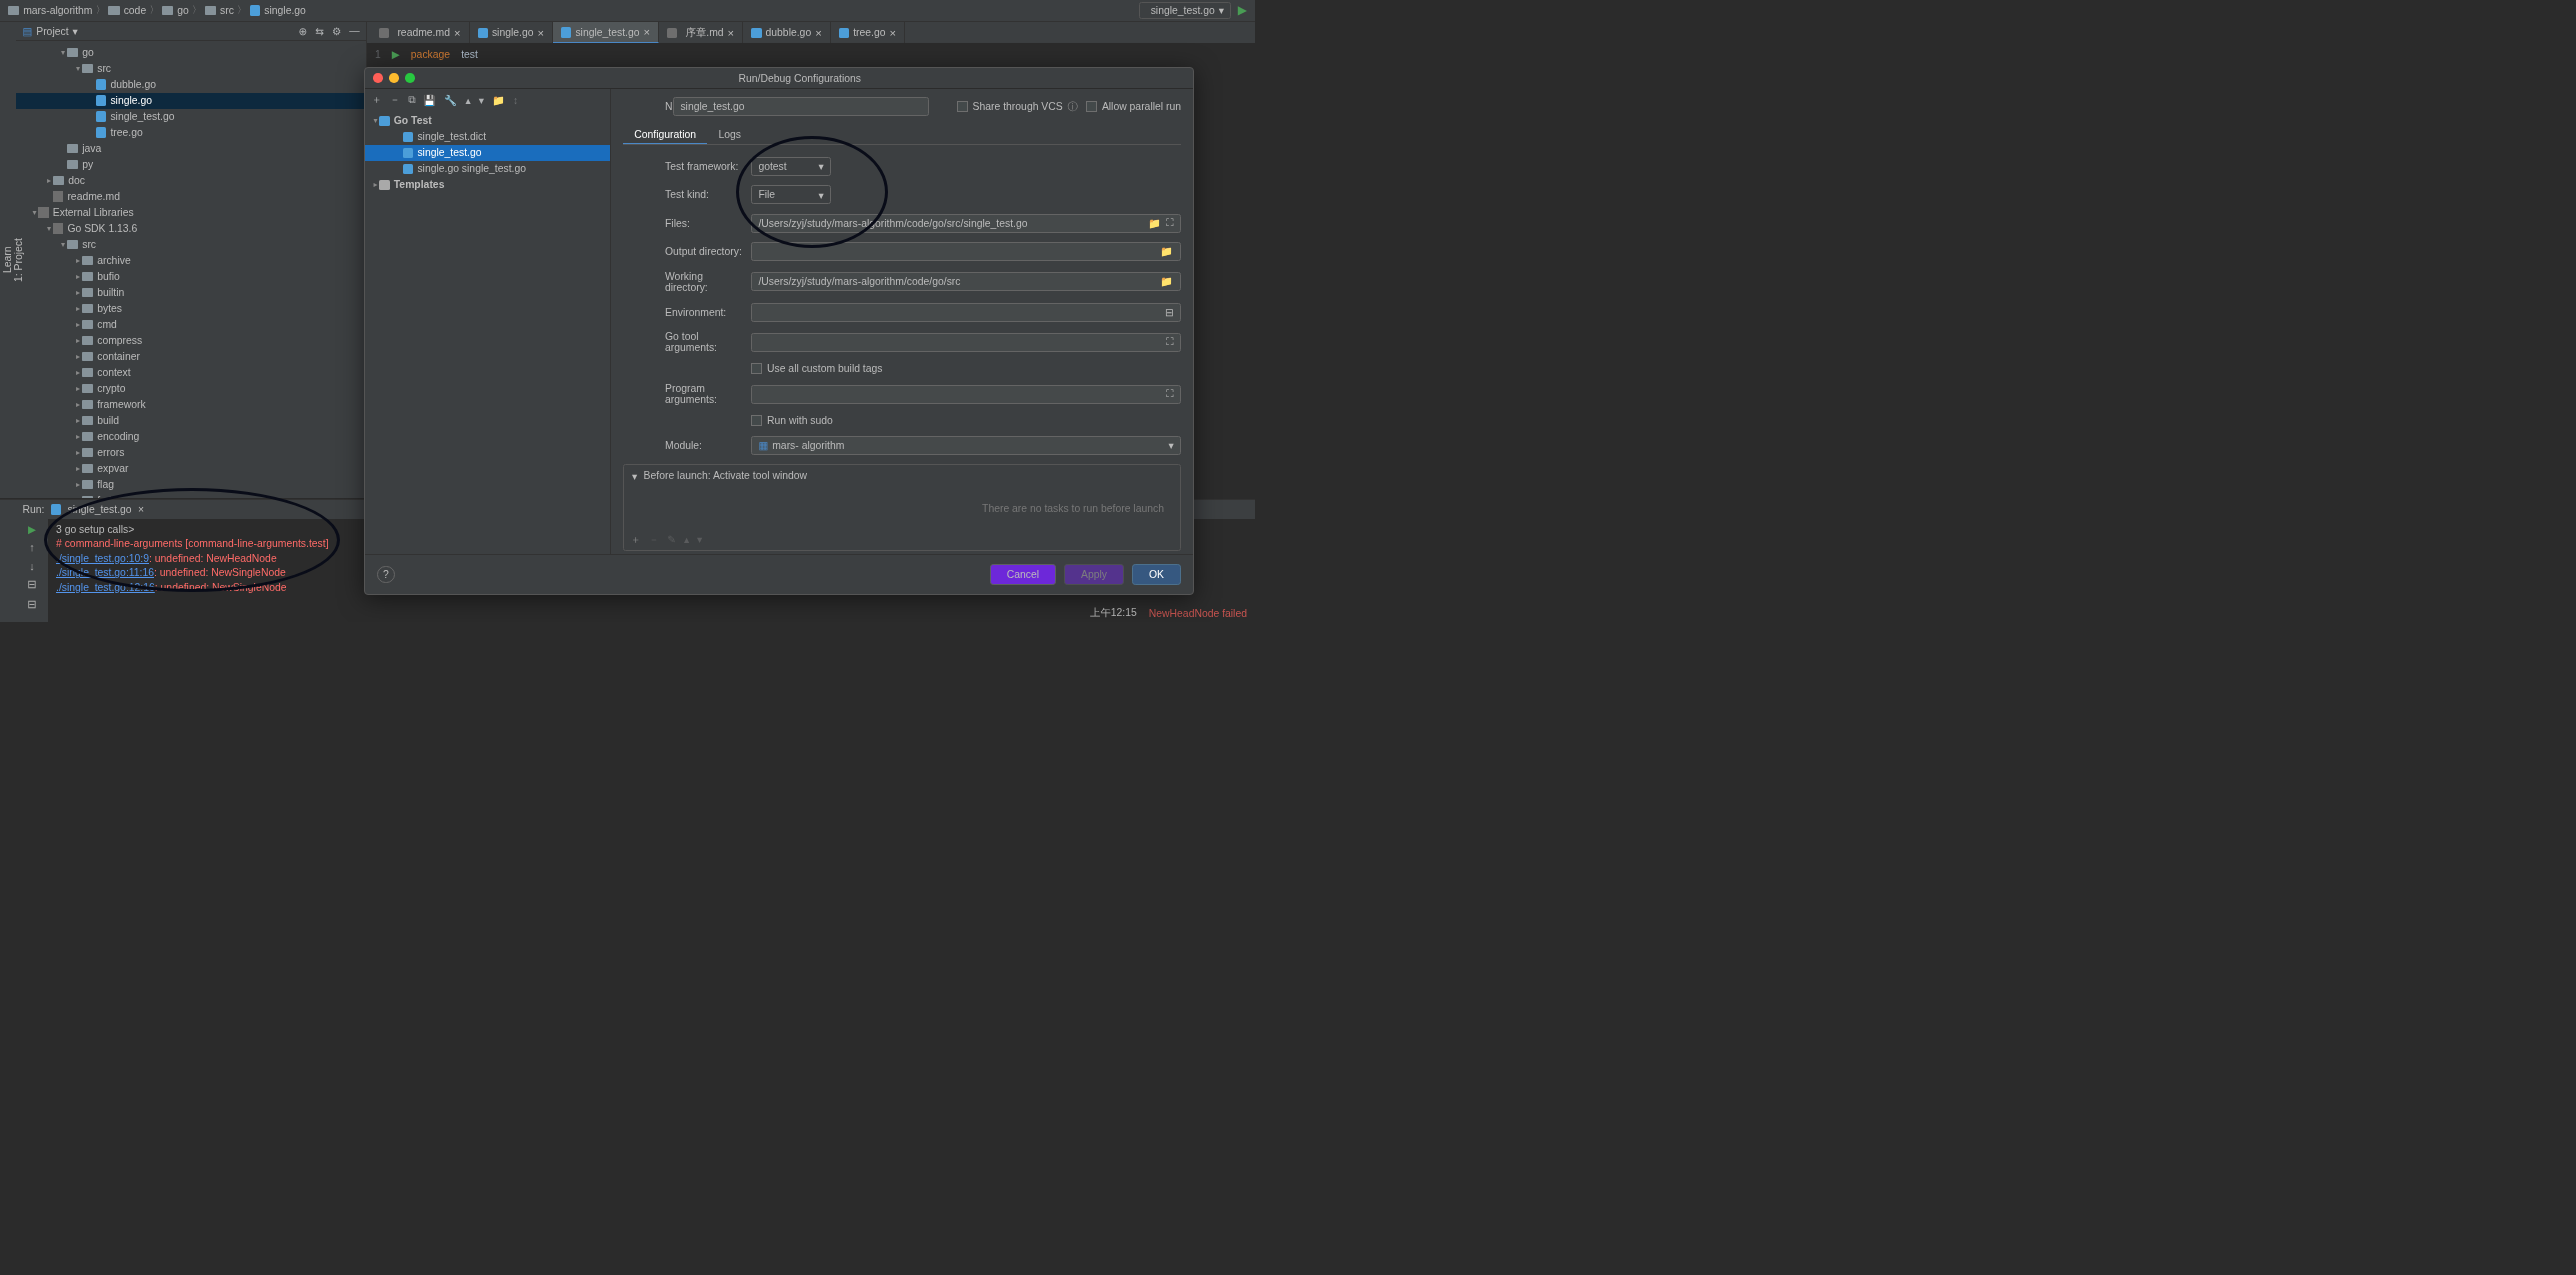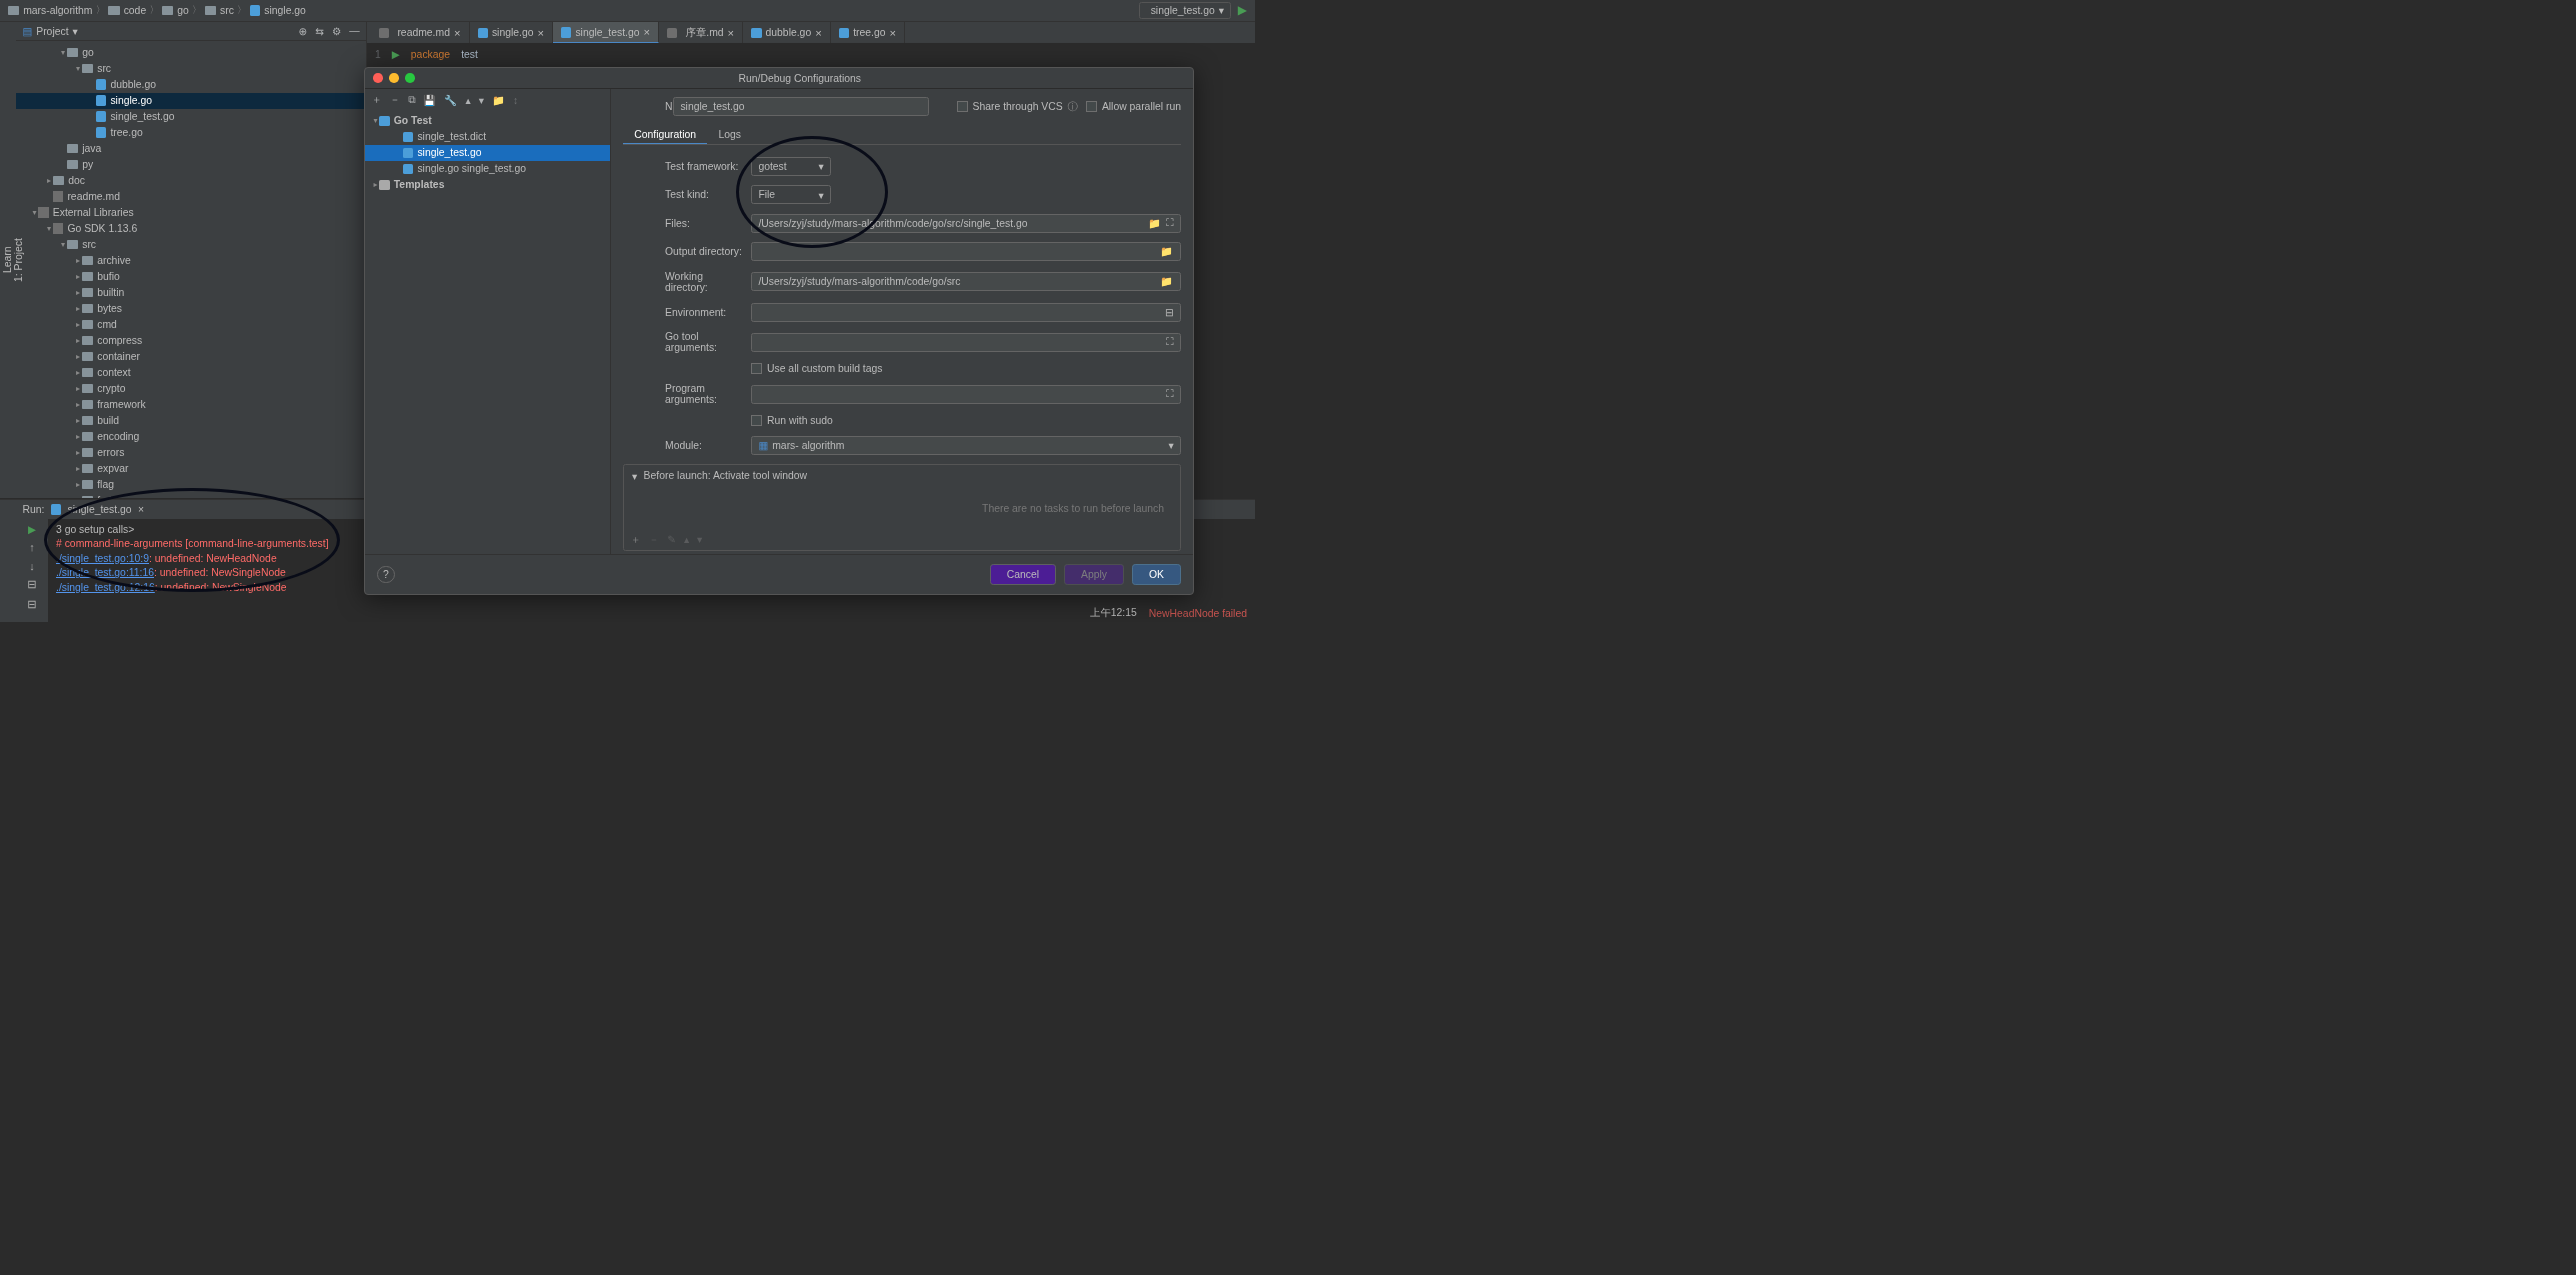--- a/index.html
+++ b/index.html
@@ -76,21 +76,21 @@
 .form-label { width:120px; color:#bbb;padding-left:42px; }
 .form-input { flex:1; background:#45494a; border:0.8px solid #646464; color:#bbb; padding:3.2px 6.4px; height:19px; display:flex; align-items:center; border-radius:2.4px;}
 .form-select { width:80px; background:#3c3f41; border:0.8px solid #646464; padding:2.4px 6.4px; display:flex; justify-content:space-between; align-items:center; border-radius:2.4px;}
 .form-check { display:flex; align-items:center; gap:4.8px;}
 .cb { width:11.2px; height:11.2px; border:0.8px solid #6e6e6e; background:#43494a; display:inline-block;}
 .tabs2 { display:flex; border-bottom:0.8px solid #555; margin-bottom:12px;}
 .tab2 { padding:3.2px 11.2px; color:#bbb;}
 .tab2.active { border-bottom:1.6px solid #4a88c7; color:#fff;}
 .modal-footer { height:40px; border-top:0.8px solid #323232; display:flex; align-items:center; justify-content:space-between; padding:0 12px;}
 .modal-footer .btns { display:flex; gap:8px;}
-.btn { padding:4px 16px; border:0.8px solid #5e6060; background:#4c1d95; color:#bbb; border-radius:3.2px;}
+.btn { padding:4px 16px; border:0.8px solid #5e6060; background:#6d28d9; color:#bbb; border-radius:3.2px;}
 .btn.primary { background:#365880; border-color:#4c708c; color:#fff;}
 .btn.disabled { opacity:0.5;}
 .help-ico { width:17.6px; height:17.6px; border:0.8px solid #666; border-radius:50%; display:flex; align-items:center; justify-content:center;}
 
 .annotation-ellipse { position:absolute; border:3.2px solid #090c18; border-radius:50%; pointer-events:none;}
 .ellipse1 { left:736px; top:136px; width:152px; height:112px;}
 .ellipse2 { left:44px; top:488px; width:296px; height:104px;}
 
 .before-launch { border:0.8px solid #555; border-radius:2.4px; margin-top:8px;}
 .before-launch .hdr { padding:4.8px 8px; color:#bbb; display:flex; gap:6.4px;}

